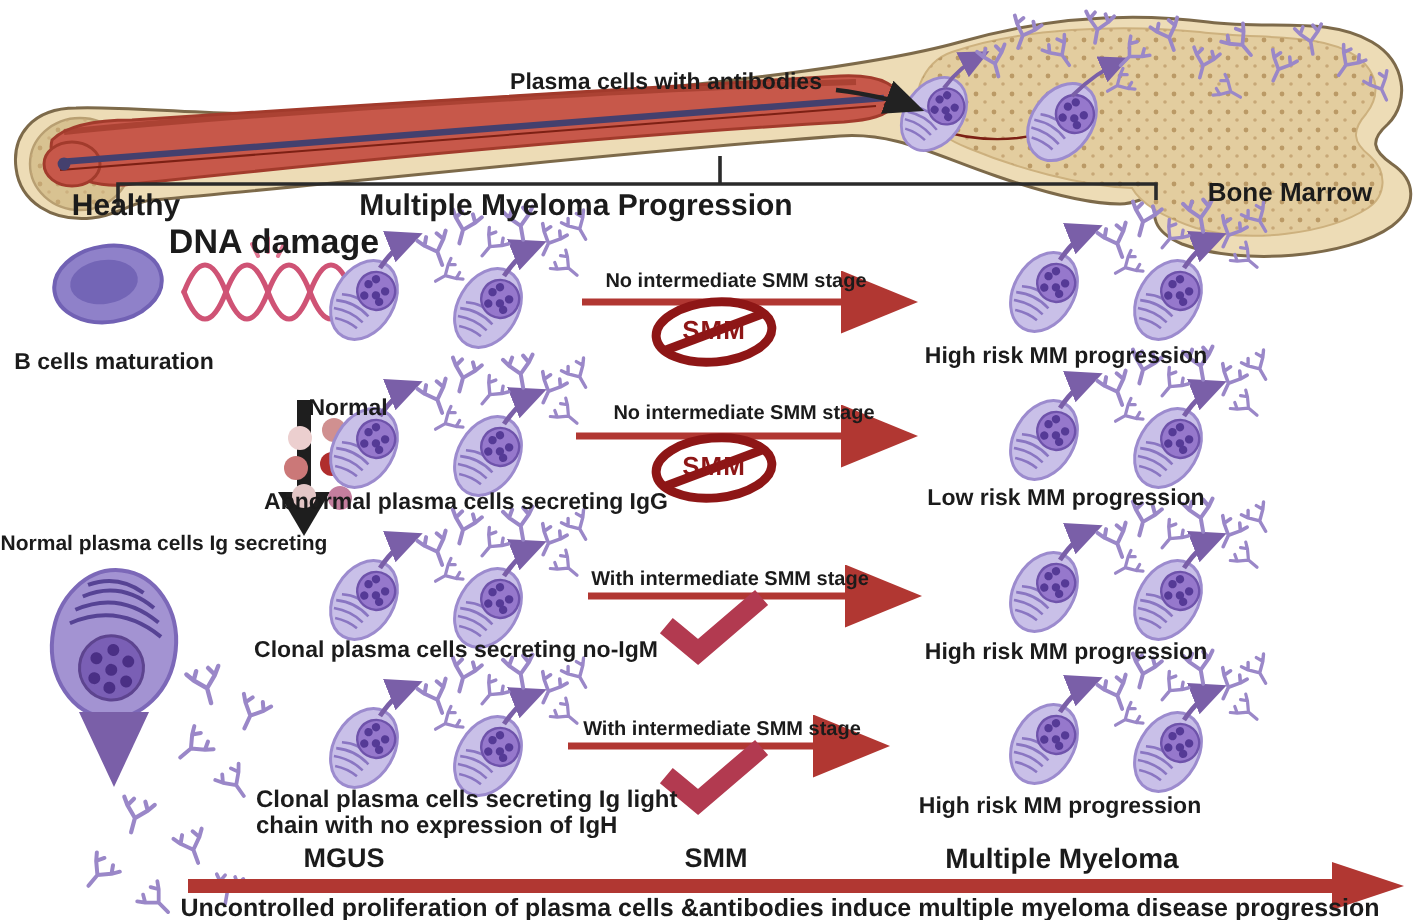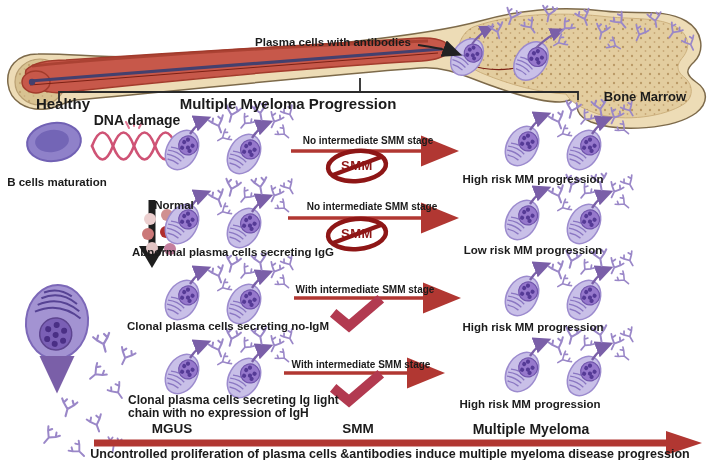--- a/index.html
+++ b/index.html
@@ -211,23 +211,24 @@
     <path d="M666,431 L702,443 L666,455 Z" fill="#b13732"></path>
   </g>
 </svg>
 
 <div class="lbl" style="left:333px;top:42px;font-size:11.5px">Plasma cells with antibodies</div>
 <div class="lbl" style="left:645px;top:97px;font-size:13px">Bone Marrow</div>
 
 <div class="lbl" style="left:63px;top:104px;font-size:15px">Healthy</div>
 <div class="lbl" style="left:288px;top:104px;font-size:15px">Multiple Myeloma Progression</div>
 
-<div class="lbl" style="left:137px;top:121px;font-size:14px">DNA damage</div>
+<div class="lbl" style="left:137px;top:121px;font-size:17px">DNA damage</div>
 <div class="lbl" style="left:57px;top:182px;font-size:11.5px">B cells maturation</div>
 <div class="lbl" style="left:174px;top:205px;font-size:11.5px">Normal</div>
+<div class="lbl" style="left:82px;top:273px;font-size:10.5px">Normal plasma cells Ig secreting</div>
 
 <div class="lbl" style="left:368px;top:141px;font-size:10px">No intermediate SMM stage</div>
 <div class="lbl smm" style="left:357px;top:166px">SMM</div>
 <div class="lbl" style="left:533px;top:179px;font-size:11.5px">High risk MM progression</div>
 
 <div class="lbl" style="left:233px;top:252px;font-size:11.5px">Abnormal plasma cells secreting IgG</div>
 <div class="lbl" style="left:372px;top:207px;font-size:10px">No intermediate SMM stage</div>
 <div class="lbl smm" style="left:357px;top:234px">SMM</div>
 <div class="lbl" style="left:228px;top:326px;font-size:11.5px">Clonal plasma cells secreting no-IgM</div>
 

